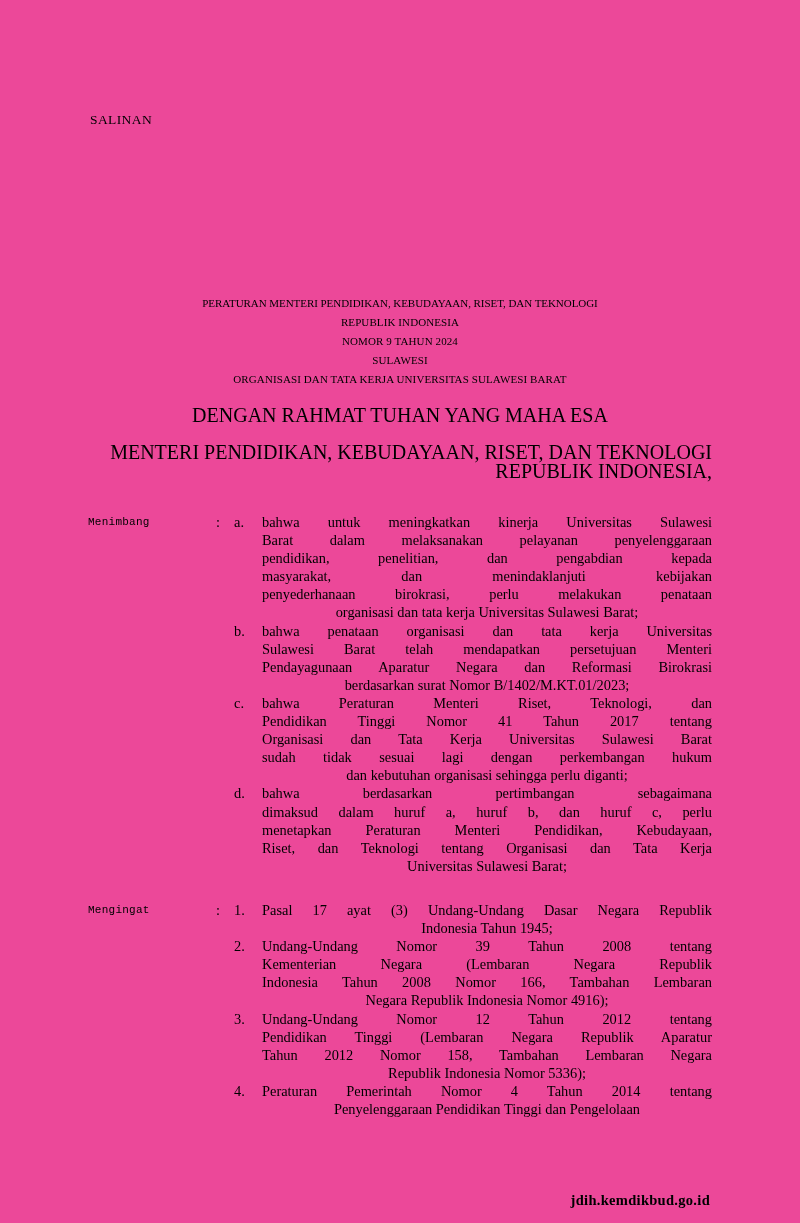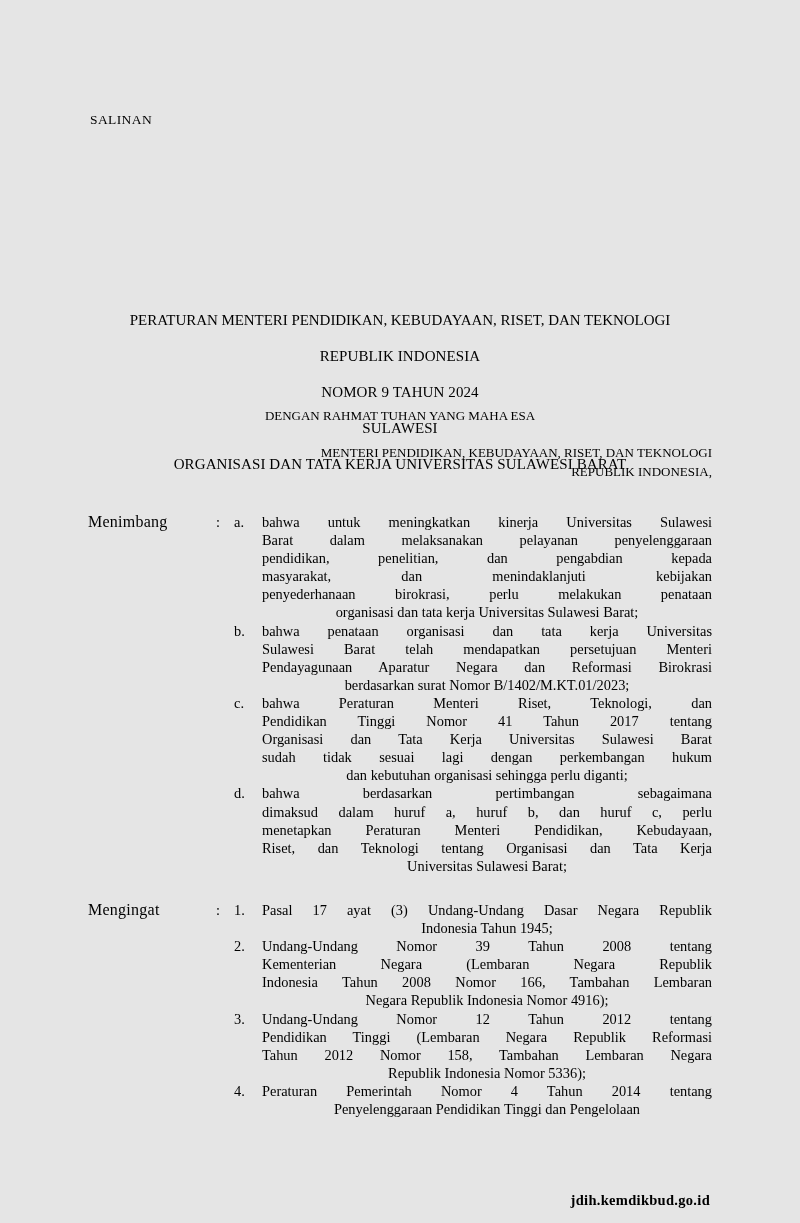--- a/index.html
+++ b/index.html
@@ -8,21 +8,21 @@
     background: #ffffff;
   }
   body {
     font-family: "Liberation Serif", "DejaVu Serif", serif;
     color: #000000;
   }
   .page {
     position: relative;
     width: 800px;
     height: 1223px;
-    background: #e5e5e5;
+    background: #ec4899;
     overflow: hidden;
     box-sizing: border-box;
   }
 
   
   .salinan {
     position: absolute;
     left: 90px;
     top: 112px;
     font-size: 13.5px;
@@ -31,39 +31,38 @@
 
   
   .heading-block {
     position: absolute;
     left: 88px;
     top: 294px;
     width: 624px;
     text-align: center;
   }
   .heading-line {
-    font-size: 15px;
+    font-size: 11px;
     line-height: 19px;
     white-space: nowrap;
     letter-spacing: 0.1px;
-    margin-top: 17px;
   }
   .heading-line.tight {
     letter-spacing: -0.05px;
   }
 
   .decree-block {
     position: absolute;
     left: 88px;
     top: 406px;
     width: 624px;
     text-align: center;
   }
   .decree-line {
-    font-size: 13px;
+    font-size: 20px;
     line-height: 19px;
     white-space: nowrap;
   }
 
   .ministry-block {
     position: absolute;
     left: 88px;
     top: 443px;
     width: 624px;
     text-align: right;
@@ -79,23 +78,24 @@
   #mengingat-section { top: 901px; }
 
   .clause-row {
     display: flex;
     align-items: flex-start;
     width: 100%;
   }
   .clause-label {
     width: 128px;
     flex: 0 0 128px;
-    font-size: 16px;
+    font-size: 11px;
     line-height: 18.1px;
     letter-spacing: 0.25px;
+    font-family: Liberation Mono, monospace;
   }
   .clause-colon {
     width: 18px;
     flex: 0 0 18px;
     font-size: 14.4px;
     line-height: 18.1px;
   }
   .clause-marker {
     width: 28px;
     flex: 0 0 28px;
@@ -230,21 +230,21 @@
           <span class="just">Indonesia Tahun 2008 Nomor 166, Tambahan Lembaran</span>
           <span class="last">Negara Republik Indonesia Nomor 4916);</span>
         </div>
       </div>
       <div class="clause-row continuation">
         <div class="clause-label">Mengingat</div>
         <div class="clause-colon">:</div>
         <div class="clause-marker">3.</div>
         <div class="clause-text">
           <span class="just">Undang-Undang Nomor 12 Tahun 2012 tentang</span>
-          <span class="just">Pendidikan Tinggi (Lembaran Negara Republik Reformasi</span>
+          <span class="just">Pendidikan Tinggi (Lembaran Negara Republik Aparatur</span>
           <span class="just">Tahun 2012 Nomor 158, Tambahan Lembaran Negara</span>
           <span class="last">Republik Indonesia Nomor 5336);</span>
         </div>
       </div>
       <div class="clause-row continuation">
         <div class="clause-label">Mengingat</div>
         <div class="clause-colon">:</div>
         <div class="clause-marker">4.</div>
         <div class="clause-text">
           <span class="just">Peraturan Pemerintah Nomor 4 Tahun 2014 tentang</span>

